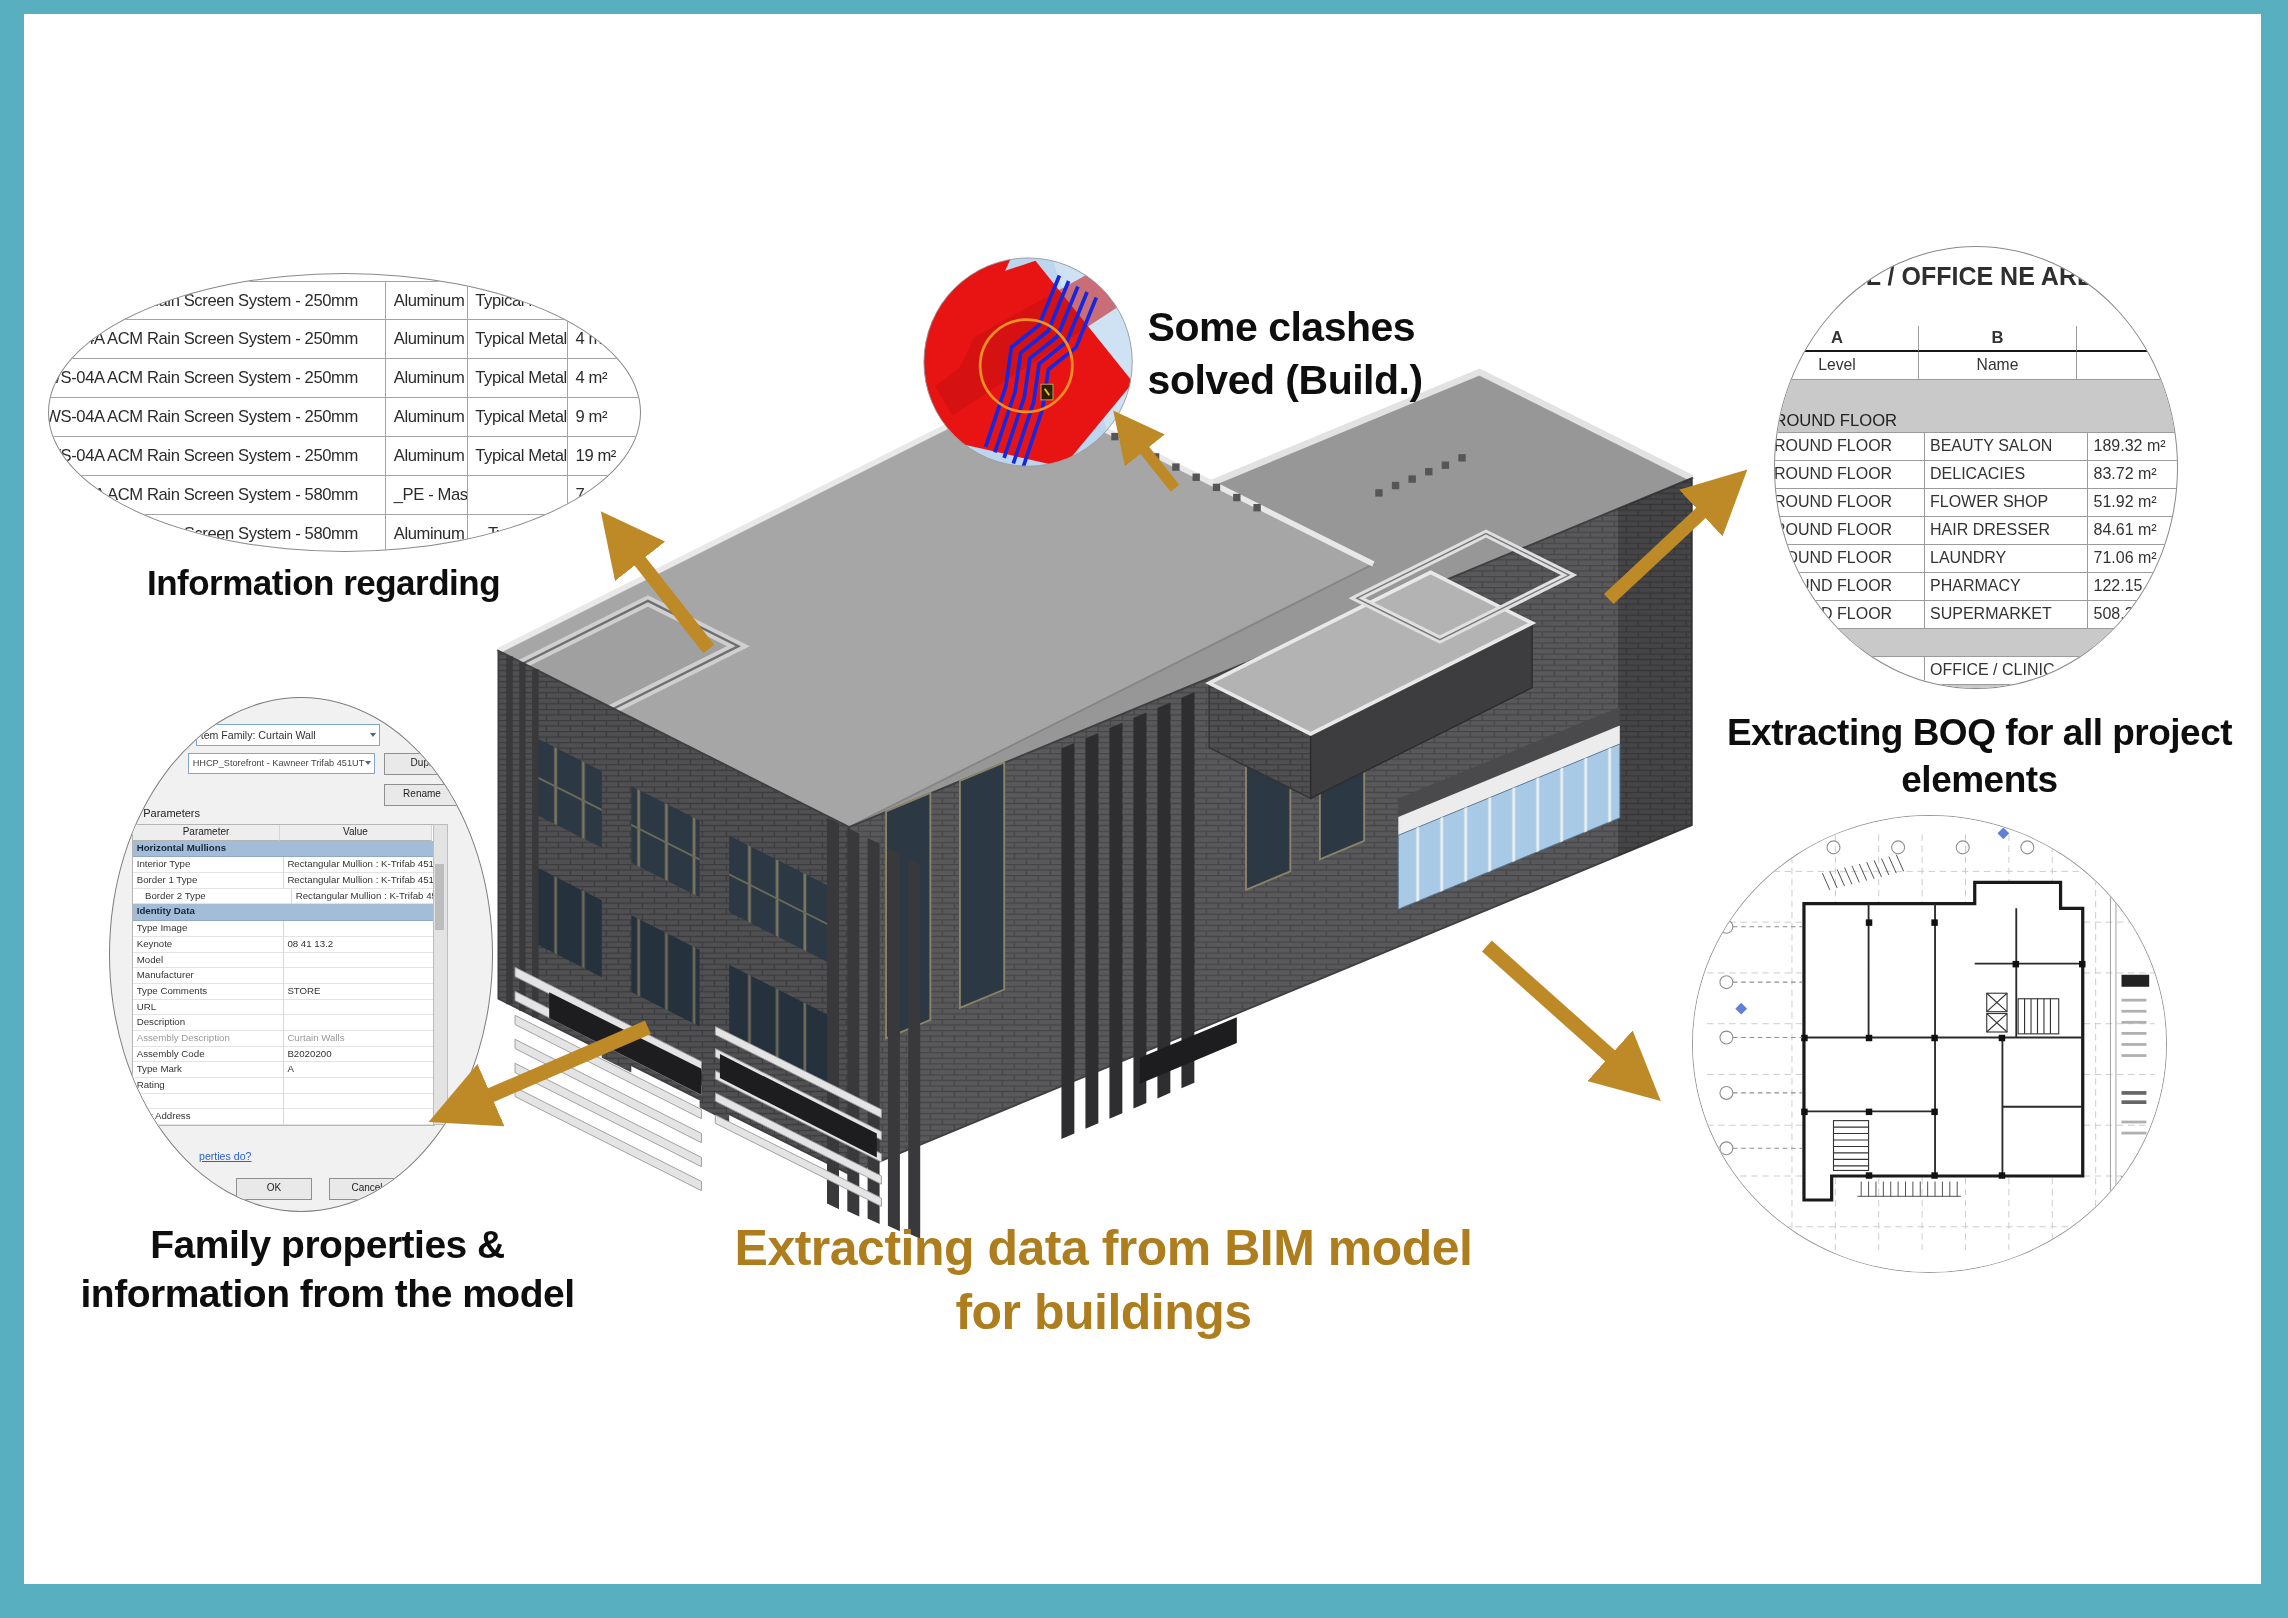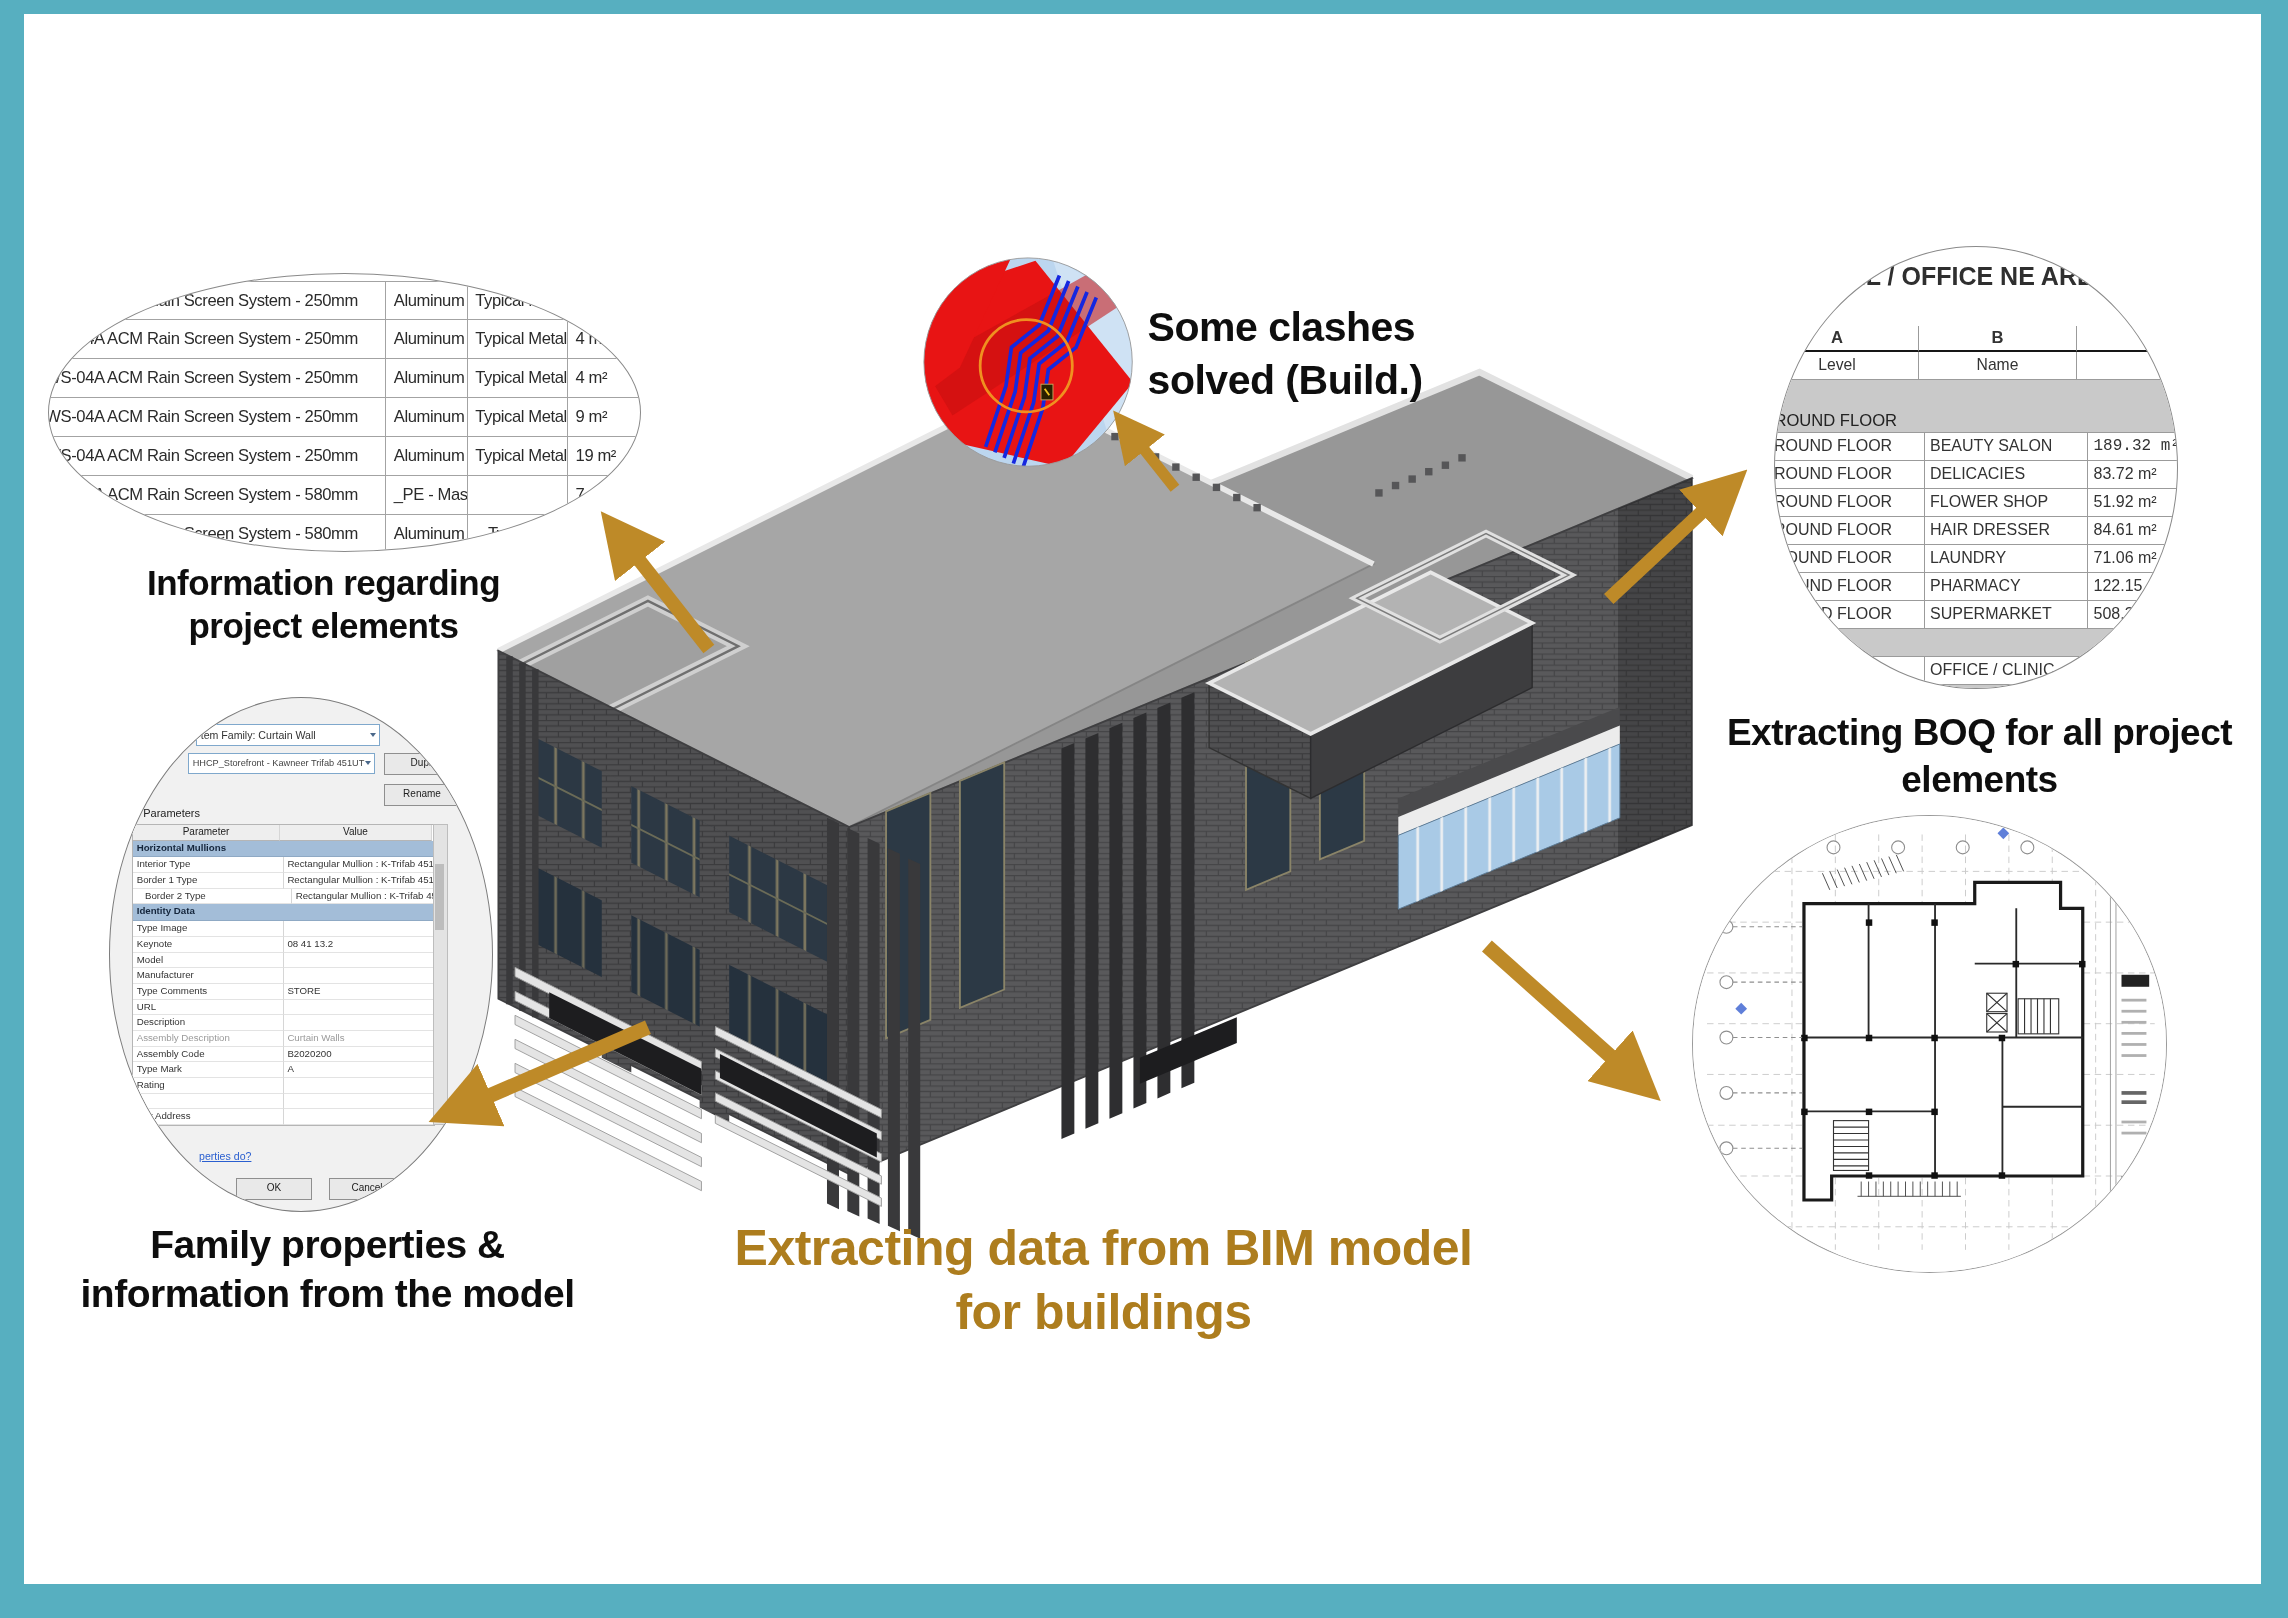--- a/index.html
+++ b/index.html
@@ -308,21 +308,21 @@
           </div>
           <div class="trow boq-heads">
             <div class="tcell col0" style="width: 162px;">Level</div>
             <div class="tcell col1" style="width: 157px;">Name</div>
             <div class="tcell col2" style="width: 129px;"></div>
           </div>
           <div class="boq-section tall">GROUND FLOOR</div>
           <div class="trow boq-data">
             <div class="tcell col0" style="width: 162px;">GROUND FLOOR</div>
             <div class="tcell col1" style="width: 157px;">BEAUTY SALON</div>
-            <div class="tcell col2" style="width: 129px; font-family: Liberation Mono, monospace;">189.32 m²</div>
+            <div class="tcell col2" style="width: 129px;">189.32 m²</div>
           </div>
           <div class="trow boq-data">
             <div class="tcell col0" style="width: 162px;">GROUND FLOOR</div>
             <div class="tcell col1" style="width: 157px;">DELICACIES</div>
             <div class="tcell col2" style="width: 129px;">83.72 m²</div>
           </div>
           <div class="trow boq-data">
             <div class="tcell col0" style="width: 162px;">GROUND FLOOR</div>
             <div class="tcell col1" style="width: 157px;">FLOWER SHOP</div>
             <div class="tcell col2" style="width: 129px;">51.92 m²</div>
@@ -534,21 +534,20 @@
           </g>
           <rect x="464" y="298" width="27" height="4" fill="#666"></rect>
           <rect x="464" y="308" width="27" height="4" fill="#666"></rect>
           <rect x="464" y="390" width="20" height="11" fill="#444"></rect>
         </g>
       </svg>
     </div>
 
     <div class="cap cap-info">
       <span class="ln">Information regarding</span>
-      <span class="ln">project elements</span>
     </div>
     <div class="cap cap-clash">
       <span class="ln">Some clashes</span>
       <span class="ln">solved (Build.)</span>
     </div>
     <div class="cap cap-boq">
       <span class="ln">Extracting BOQ for all project</span>
       <span class="ln">elements</span>
     </div>
     <div class="cap cap-family">

